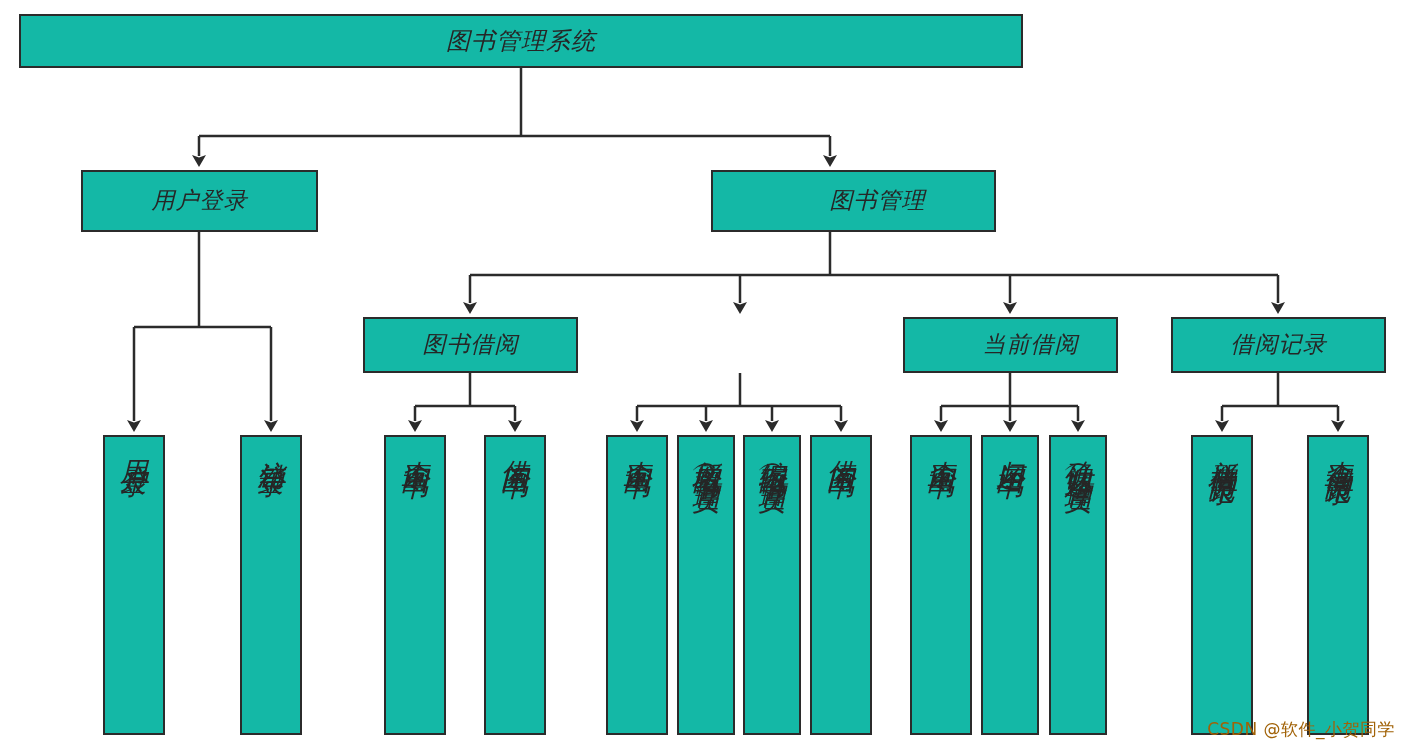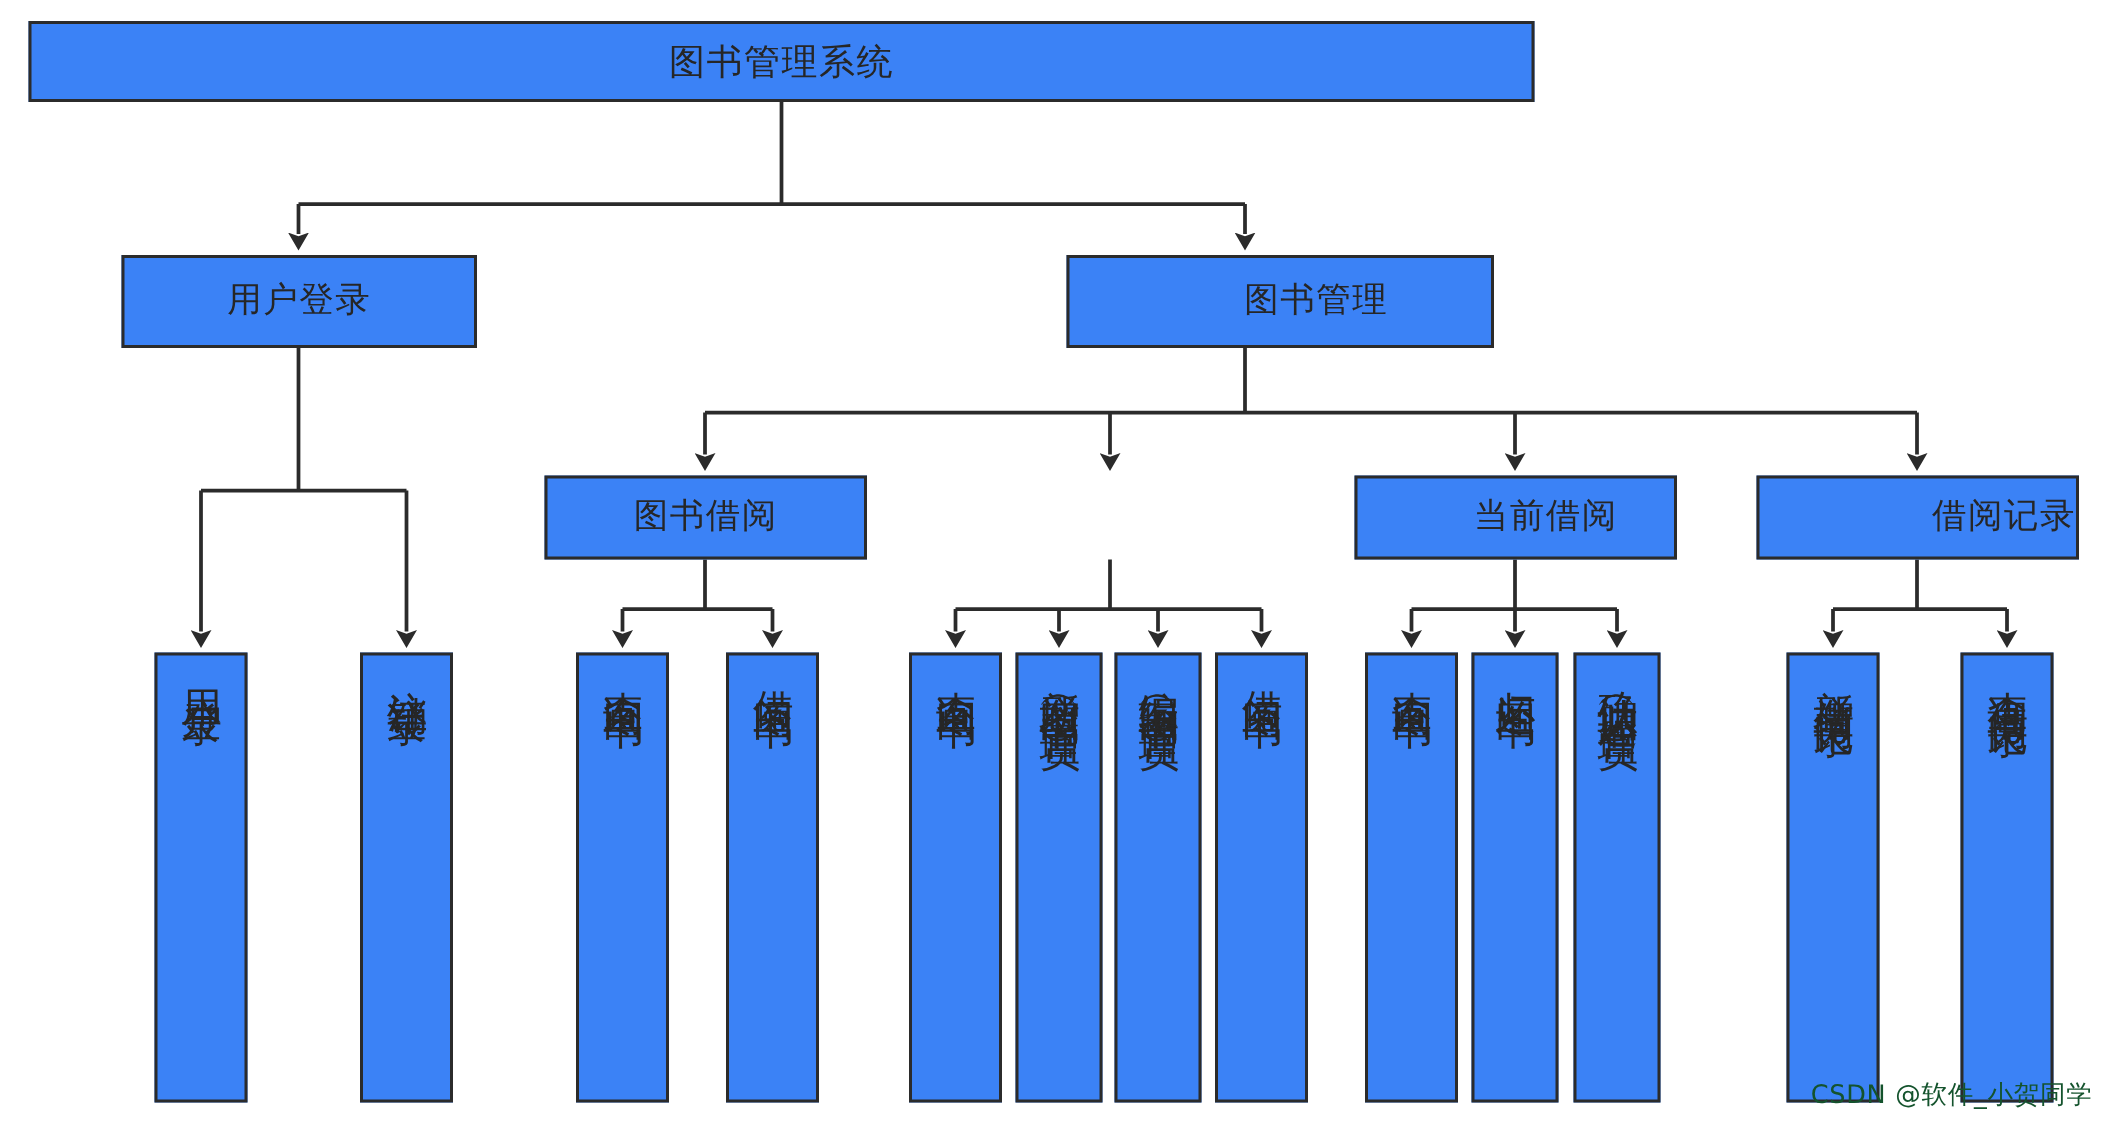--- a/index.html
+++ b/index.html
@@ -9,26 +9,27 @@
     font-family:"DejaVu Sans","Liberation Sans",sans-serif;
     overflow:hidden;
     position:relative;
   }
   #diagram{
     position:absolute;left:0;top:0;width:1405px;height:747px;
   }
   .node{
     position:absolute;
     box-sizing:border-box;
-    background:#3b82f6;
+    background:#14b8a6;
     border:2.5px solid #2b2b2b;
     display:flex;
     align-items:center;
     justify-content:center;
     color:#262626;
+    font-style:italic;
   }
   .node .lbl{
     display:block;
     white-space:nowrap;
     line-height:1.12;
   }
   
   .h-node .lbl{
     font-size:23px;
     letter-spacing:1px;
@@ -49,21 +50,21 @@
   svg#wires{
     position:absolute;left:0;top:0;width:1405px;height:747px;
     pointer-events:none;
   }
   .wire{stroke:#2b2b2b;stroke-width:2.5;fill:none;}
   .arrowfill{fill:#2b2b2b;}
   #watermark{
     position:absolute;
     right:10px;bottom:6px;
     font-size:17px;
-    color:#14532d;
+    color:#a16207;
     letter-spacing:0.5px;
     white-space:nowrap;
     pointer-events:none;
   }
 </style>
 </head>
 <body>
 
 <div id="diagram">
 
@@ -129,21 +130,21 @@
 
   <div class="node h-node" style="left:363px;top:317px;width:215px;height:56px;">
     <span class="lbl">图书借阅</span>
   </div>
 
 
   <div class="node h-node" style="left:903px;top:317px;width:215px;height:56px;padding-left:40px;">
     <span class="lbl">当前借阅</span>
   </div>
 
-  <div class="node h-node" style="left:1171px;top:317px;width:215px;height:56px;justify-content:flex-end;">
+  <div class="node h-node" style="left:1171px;top:317px;width:215px;height:56px;">
     <span class="lbl">借阅记录</span>
   </div>
 
   <div class="node v-node" style="left:103px;top:435px;width:62px;height:300px;">
     <span class="lbl">用户登录</span>
   </div>
 
   <div class="node v-node" style="left:240px;top:435px;width:62px;height:300px;">
     <span class="lbl">注销登录</span>
   </div>

